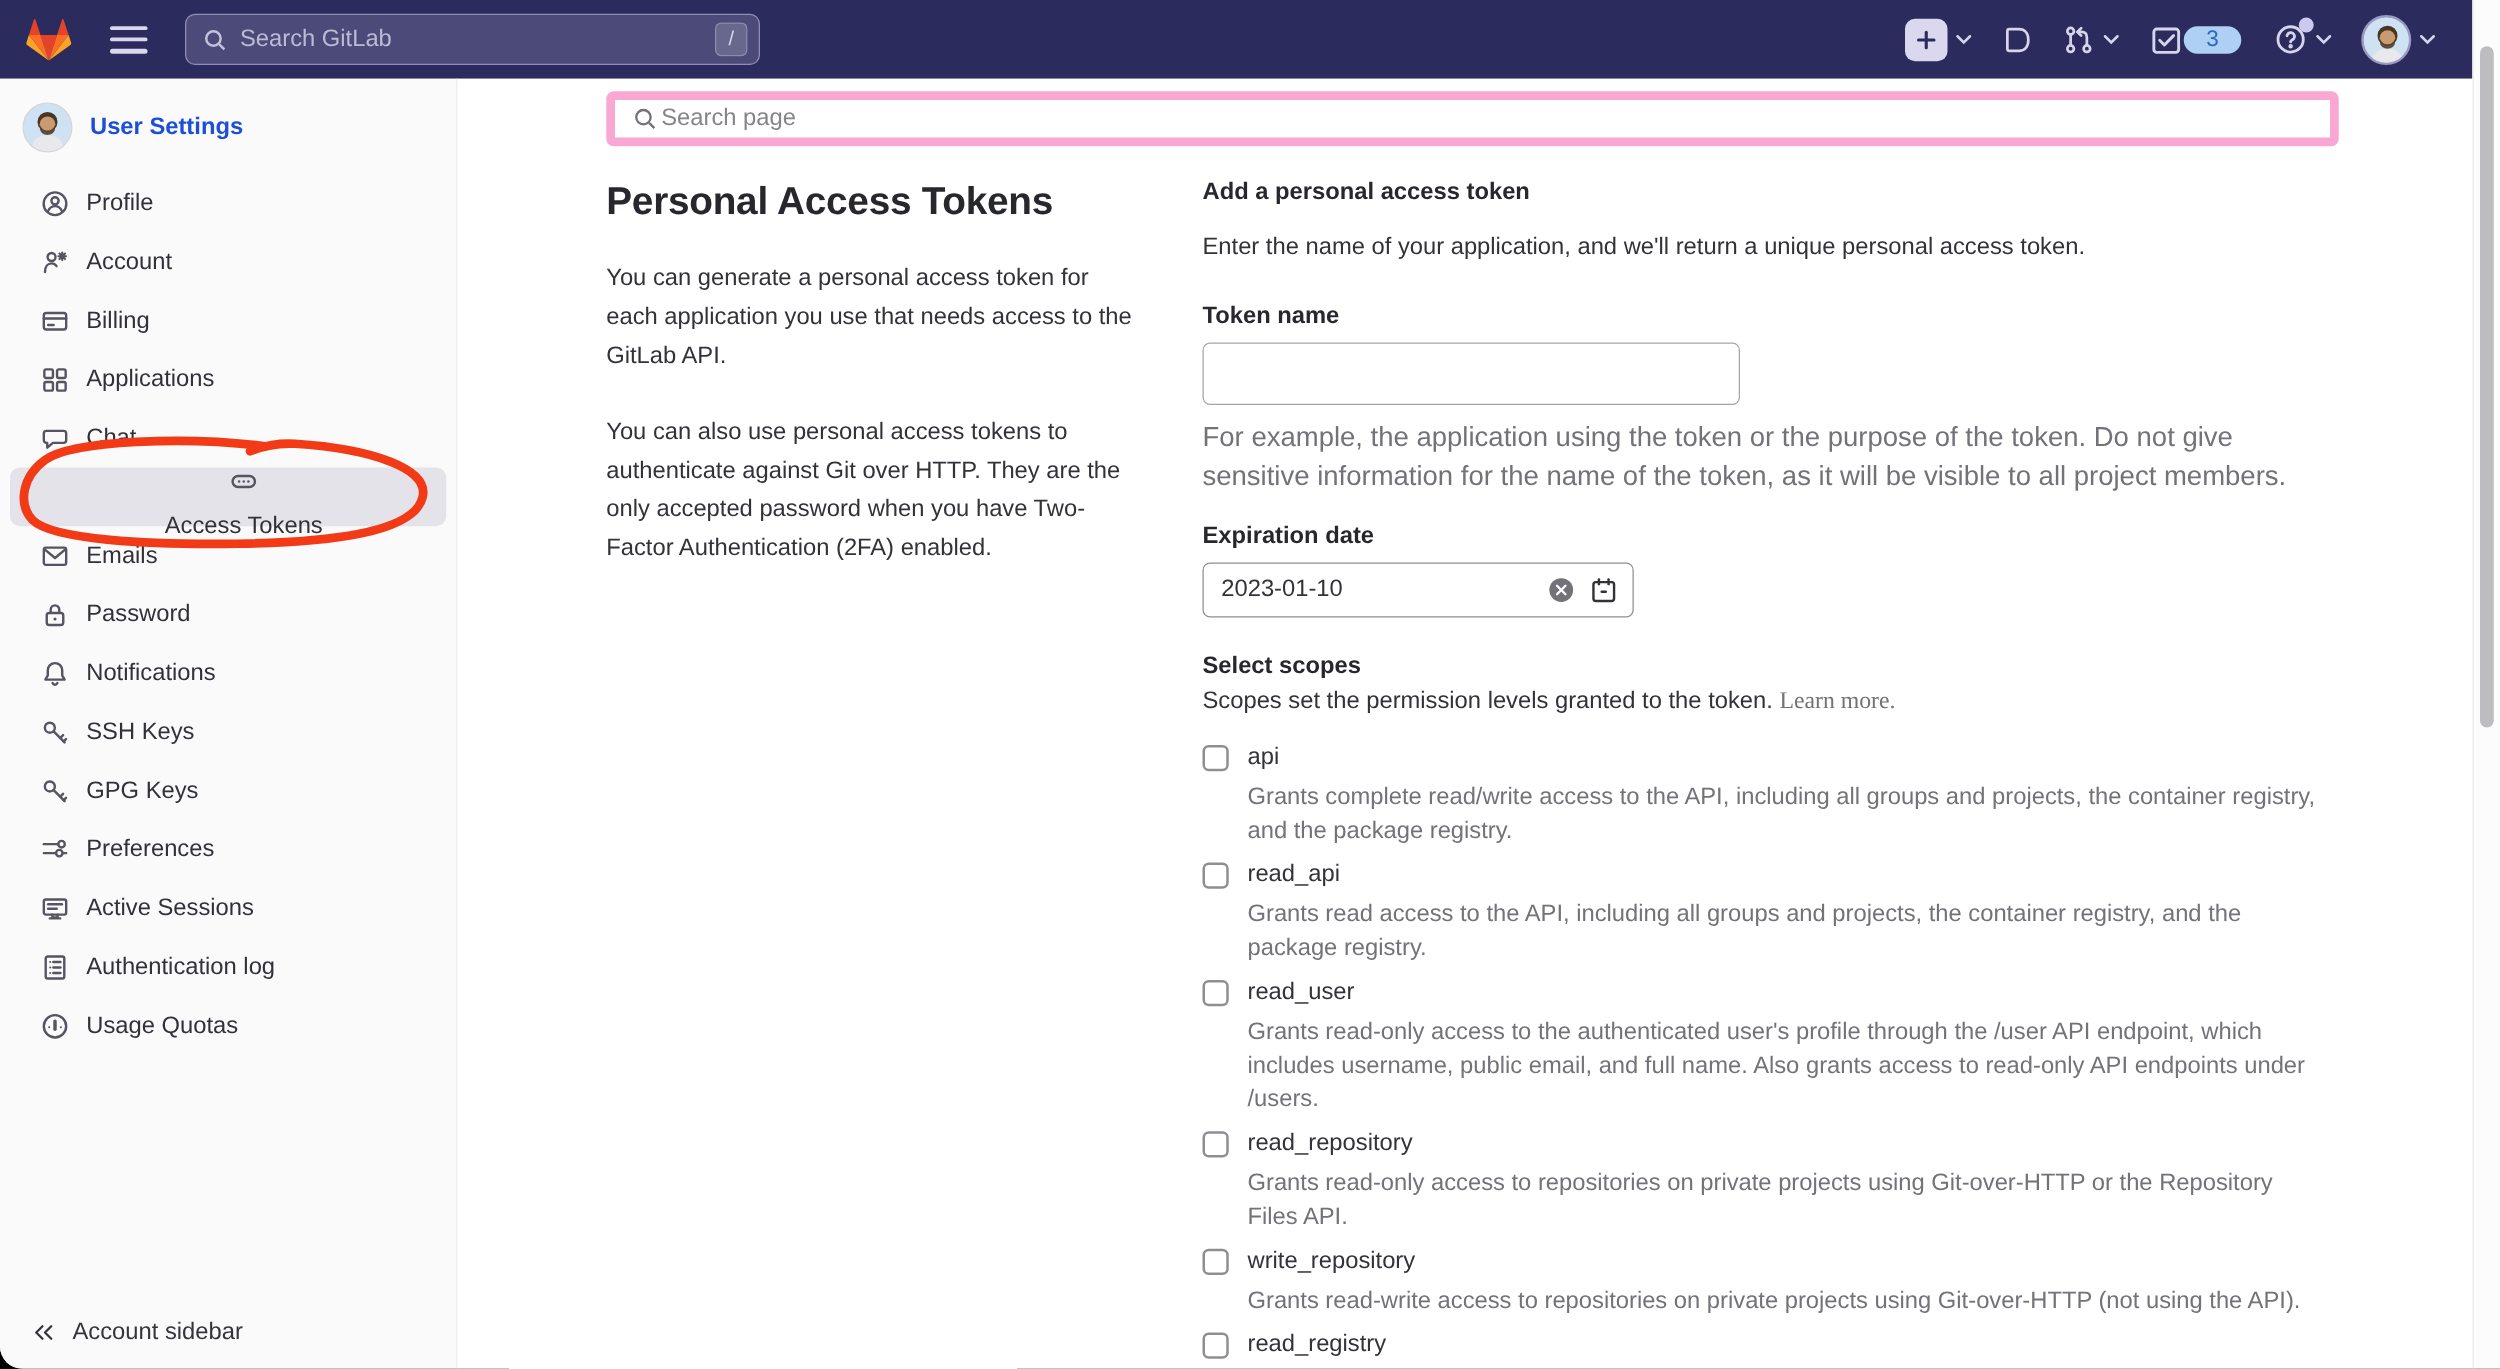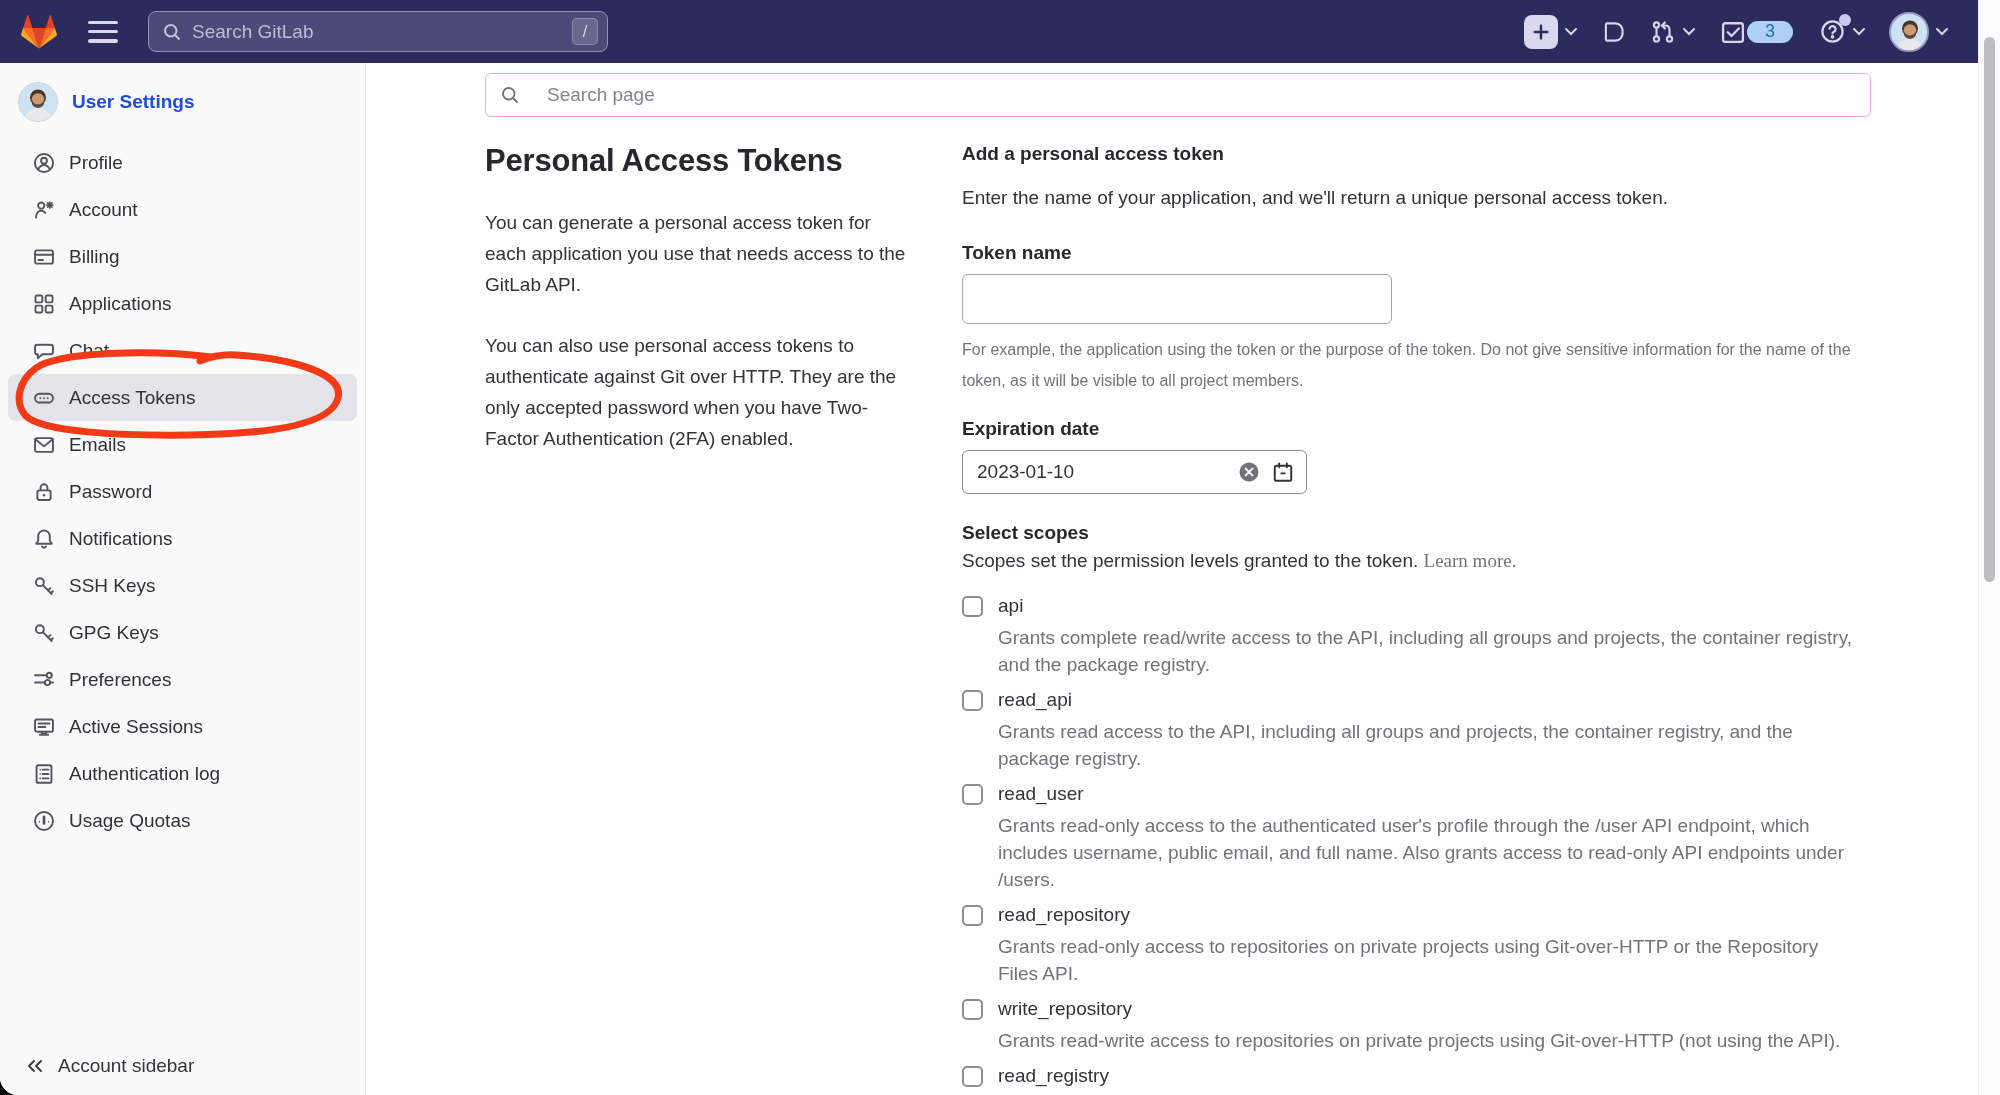--- a/index.html
+++ b/index.html
@@ -30,39 +30,39 @@
   .scroll-thumb { position:absolute; top:37px; left:5px; width:11px; height:545px; border-radius:6px; background:#bdbdc1; }
 
   
   .sidebar { position:absolute; top:63px; left:0; width:366px; height:1032px; background:#fafafb; border-right:1px solid #e7e7ea; }
   .sb-head { display:flex; align-items:center; gap:14px; padding:19px 0 0 18px; }
   .sb-avatar { width:40px; height:40px; border-radius:50%; overflow:hidden; background:#cfe2f3; border:1px solid #d6d5da; flex:0 0 auto; }
   .sb-title { font-size:19px; font-weight:700; color:#1d4ed8; }
   .sb-menu { margin-top:17px; list-style:none; }
   .sb-item { display:flex; align-items:center; gap:14px; height:47px; padding-left:25px; margin:0 8px; border-radius:8px; color:#32313a; font-size:19px; cursor:pointer; }
   .sb-item .sb-ico { width:22px; height:22px; color:#565461; flex:0 0 auto; display:flex; }
-  .sb-item.active { background:#e4e3e9; }
+  .sb-item.active { background:#e4e3e9;flex-direction:column; }
   .sb-collapse { position:absolute; bottom:18px; left:0; display:flex; align-items:center; gap:13px; padding-left:25px; font-size:19px; color:#35343b; cursor:pointer; }
   .annotation-svg { position:absolute; left:0; top:0; pointer-events:none; }
 
   
   .content { position:absolute; top:63px; left:366px; width:1612px; height:1032px; background:#fff; padding:10px 107px 0 119px; overflow:hidden; }
-  .page-search { width:100%; height:44px; border:1px solid #f9a8d4; border-radius:6px; display:flex; align-items:center; gap:27px; padding:0 14px; color:#737278; }
+  .page-search { width:100%; height:44px; border:7px solid #f9a8d4; border-radius:6px; display:flex; align-items:center; gap:3px; padding:0 14px; color:#737278; }
   .page-search input { flex:1; border:none; outline:none; font-size:19px; color:#333238; font-family:inherit; }
   .page-search input::placeholder { color:#85848b; }
   .cols { display:flex; margin-top:26px; gap:47px; }
   .col-left { width:430px; flex:0 0 auto; }
   .col-left h1 { font-size:31px; font-weight:700; color:#28272d; letter-spacing:-.2px; margin-bottom:28px; }
   .col-left p { font-size:19px; color:#333238; line-height:31px; margin-bottom:30px; }
   .col-right { width:909px; }
   .h2 { font-size:19px; font-weight:700; color:#28272d; margin-bottom:18px; }
   .intro { font-size:19px; color:#333238; line-height:29px; margin-bottom:30px; }
   .field-label { font-size:19px; font-weight:700; color:#28272d; margin-bottom:10px; }
   .text-input { width:430px; height:50px; border:1px solid #a5a4aa; border-radius:6px; font-size:19px; padding:0 14px; color:#333238; outline:none; margin-bottom:10px; font-family:inherit; }
-  .help { font-size:16px; color:#737278; line-height:31px; margin-bottom:22px; max-width:895px; }
+  .help { font-size:22px; color:#737278; line-height:31px; margin-bottom:22px; max-width:895px; }
   .exp-wrap { width:345px; height:44px; border:1px solid #8f8e95; border-radius:6px; display:flex; align-items:center; padding:0 12px 0 14px; gap:12px; margin-bottom:28px; }
   .exp-wrap input { flex:1; border:none; outline:none; font-size:19px; color:#333238; font-family:inherit; min-width:0; }
   .icon-btn { display:flex; align-items:center; justify-content:center; background:none; border:none; padding:0; cursor:pointer; }
   .h3 { font-size:19px; font-weight:700; color:#28272d; margin-bottom:6px; }
   .scopes-intro { font-size:19px; color:#333238; margin-bottom:20px; }
   .scopes-intro a { color:#737373; text-decoration:none; cursor:pointer;font-family:Liberation Serif, serif; }
   .scope { margin-bottom:8px; }
   .scope-row { display:flex; align-items:center; gap:15px; height:28px; }
   .checkbox { width:21px; height:21px; border:2px solid #8f8e94; border-radius:5px; background:#fff; cursor:pointer; flex:0 0 auto; }
   .scope-name { font-size:19px; color:#333238; }

